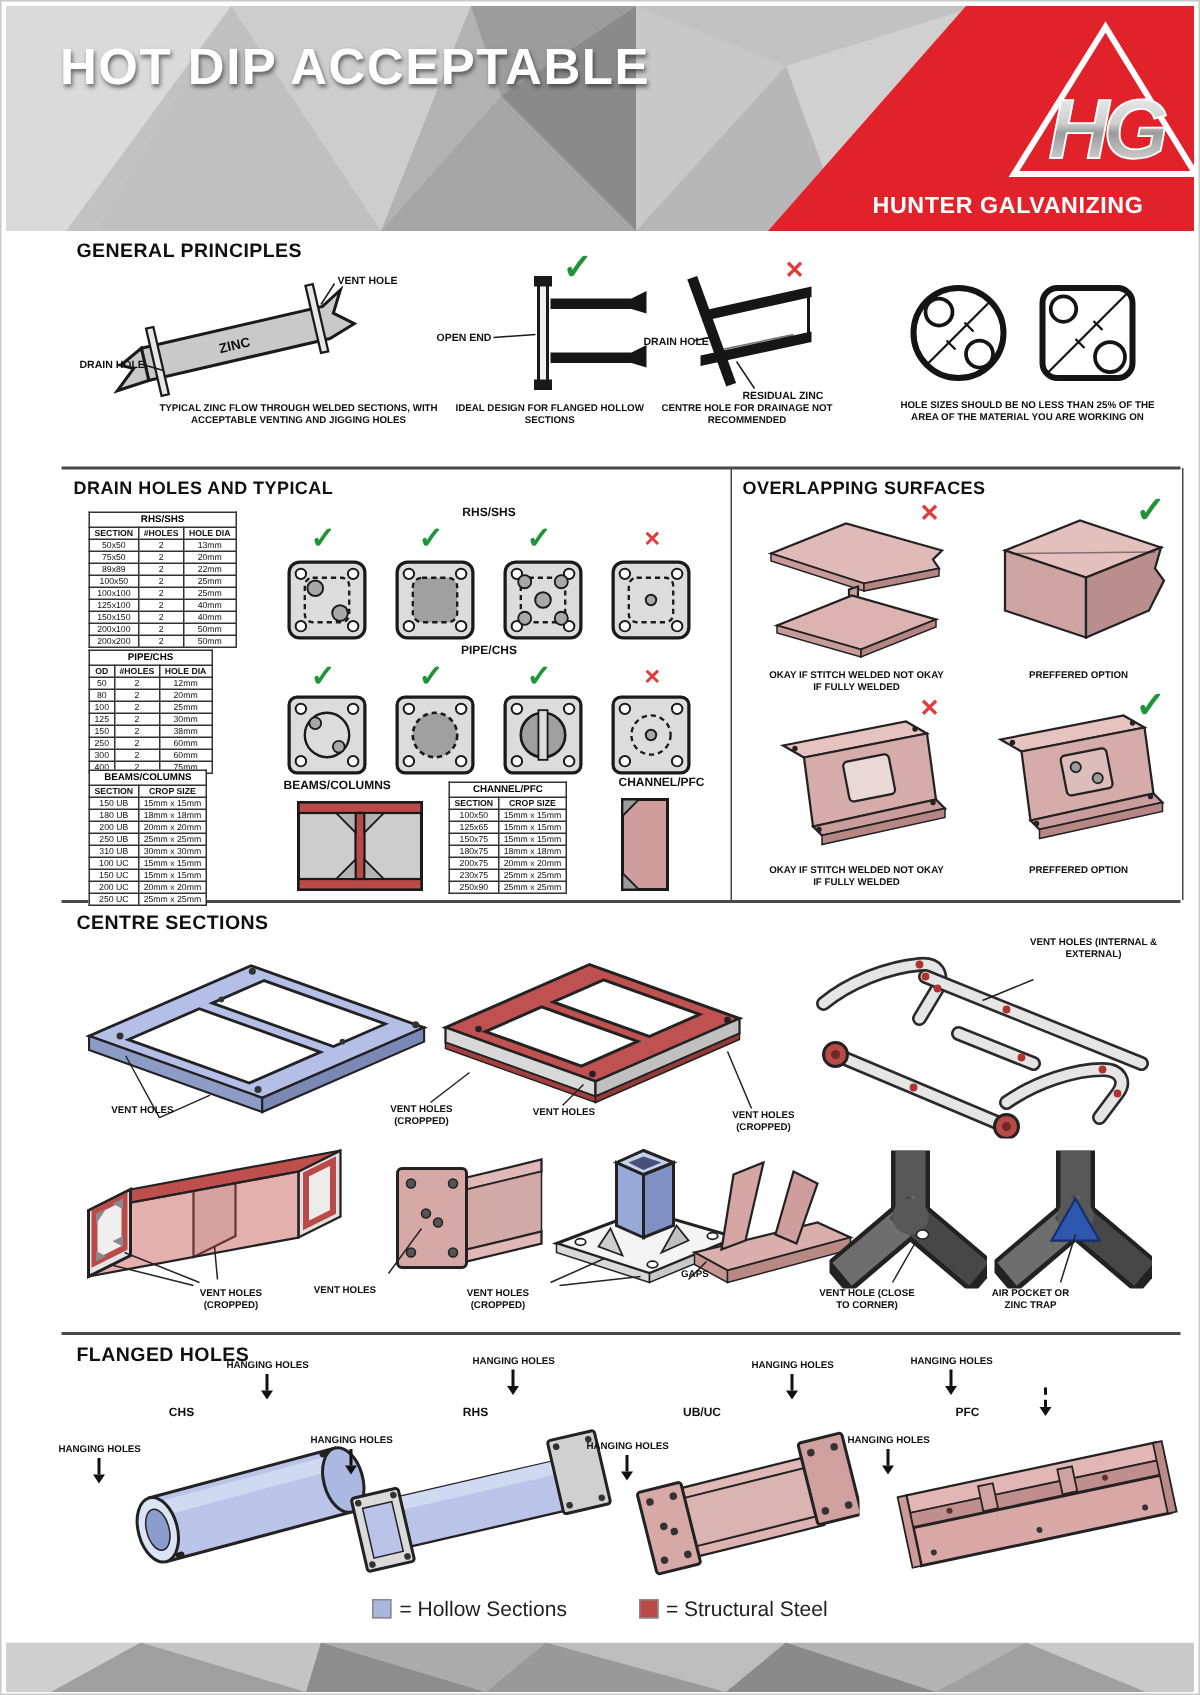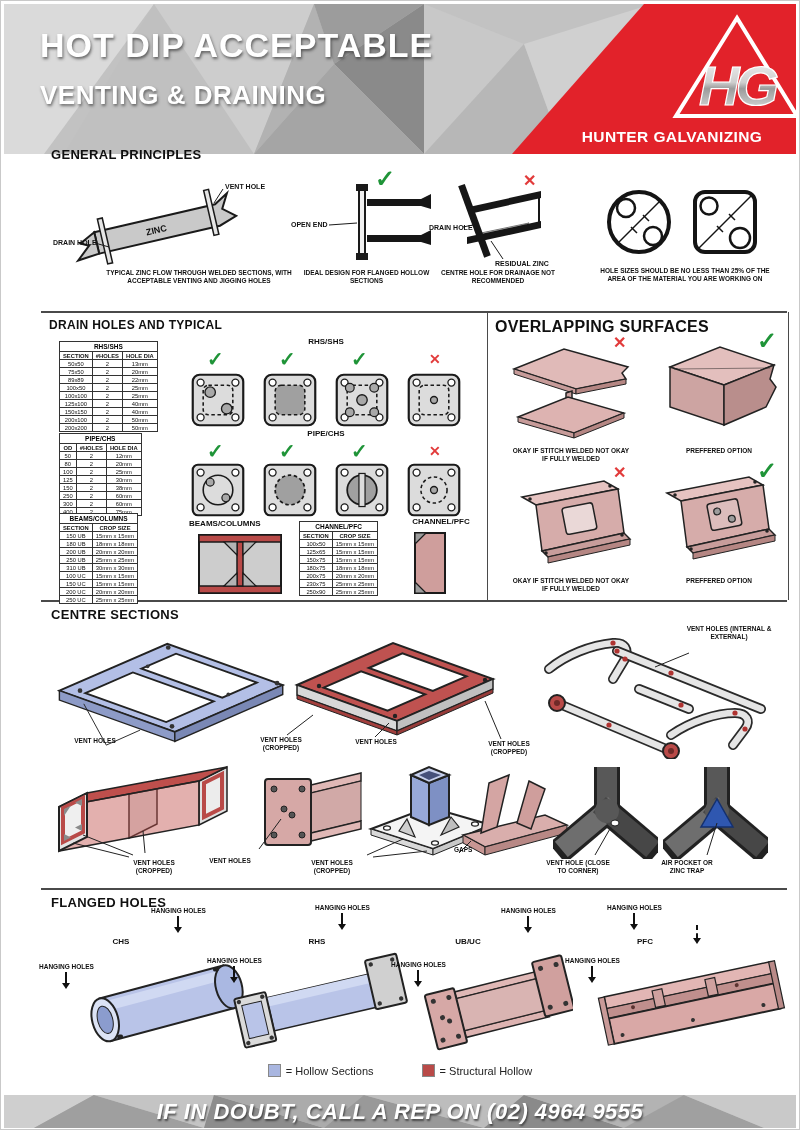--- a/index.html
+++ b/index.html
@@ -24,21 +24,21 @@
   table.spec{border-collapse:collapse;background:#fff;}
   table.spec th{border:1px solid #333;font-size:6.5px;font-weight:bold;padding:1px 2px;text-align:center;}
   table.spec td{border:1px solid #333;font-size:5.8px;padding:0.5px 3px;text-align:center;color:#111;}
   
   .harrow{position:absolute;display:flex;flex-direction:column;align-items:center;}
   .harrow .hl{font-size:6.5px;font-weight:bold;color:#101010;white-space:nowrap;}
   .harrow .dash{width:0;border-left:2px dashed #111;height:11px;margin-top:2px;}
   .harrow .head{width:0;height:0;border-left:4px solid transparent;border-right:4px solid transparent;border-top:6px solid #111;}
   
   .legend{position:absolute;left:0;right:0;top:1063px;display:flex;justify-content:center;gap:48px;align-items:center;}
-  .legend .item{display:flex;align-items:center;gap:5px;font-size:11px;color:#222;}
+  .legend .item{display:flex;align-items:center;gap:5px;font-size:14px;color:#222;}
   .legend .sw{width:11px;height:11px;border:1px solid #888;}
   
   .ftr{position:absolute;left:3px;right:3px;top:1094px;height:33px;overflow:hidden;}
   .ftr-text{position:absolute;left:0;right:0;top:4px;text-align:center;color:#fff;font-size:22px;font-weight:bold;font-style:italic;letter-spacing:.5px;text-shadow:1px 2px 2px rgba(40,40,40,.7);}
 </style>
 </head>
 <body>
 
 <div class="page">
 
@@ -64,25 +64,24 @@
           <stop offset=".55" stop-color="#9b9b9b"></stop>
           <stop offset="1" stop-color="#e9e9e9"></stop>
         </linearGradient>
       </defs>
       <path d="M733,14 L672,112 L793,112 Z" fill="#e2222a" stroke="#ffffff" stroke-width="4"></path>
       <text x="733" y="101" text-anchor="middle" font-size="56" font-weight="bold" font-style="italic" fill="url(#silver)" stroke="#ffffff" stroke-width="1.2" letter-spacing="-4">HG</text>
       <text x="668" y="138" text-anchor="middle" font-size="15.5" font-weight="bold" fill="#ffffff" letter-spacing=".4">HUNTER GALVANIZING</text>
     </svg>
     <div class="hdr-title">HOT DIP ACCEPTABLE</div>
     <div class="hdr-sub">
-      <div>VENTING &amp; DRAINING</div>
     </div>
   </div>
 
-  <div class="sec-h" style="left:50px;top:146px;">GENERAL PRINCIPLES</div>
+  <div class="sec-h" style="left:50px;top:158px;">GENERAL PRINCIPLES</div>
 
   <svg class="abs" style="left:50px;top:176px;" width="238" height="90" viewBox="0 0 238 90">
     <g transform="rotate(-13 119 50)">
       <path d="M44,38 L168,38 L182,30 L174,44 L186,54 L168,60 L44,60 Z" fill="#c9c9c9" stroke="#1a1a1a" stroke-width="2"></path>
       <path d="M44,38 L28,46 L36,50 L22,62 L44,60 Z" fill="#c9c9c9" stroke="#1a1a1a" stroke-width="2"></path>
       <rect x="50" y="26" width="5" height="46" fill="#e6e6e6" stroke="#1a1a1a" stroke-width="1.5"></rect>
       <rect x="160" y="22" width="5" height="46" fill="#e6e6e6" stroke="#1a1a1a" stroke-width="1.5"></rect>
       <text x="105" y="53" font-size="9" font-weight="bold" text-anchor="middle" fill="#111">ZINC</text>
     </g>
     <line x1="172" y1="12" x2="163" y2="26" stroke="#1a1a1a" stroke-width="1"></line>
@@ -452,21 +451,21 @@
       </tbody>
   </table>
 
   <div class="sub-h" style="left:395px;top:516px;width:90px;">CHANNEL/PFC</div>
   <svg class="abs" style="left:412px;top:530px;" width="34" height="64" viewBox="0 0 34 64">
     <rect x="2" y="2" width="30" height="60" fill="#cf9e9c" stroke="#1a1a1a" stroke-width="2"></rect>
     <path d="M2,2 L13,2 L2,13 Z" fill="#9c9c9c" stroke="#1a1a1a" stroke-width="1.2"></path>
     <path d="M2,62 L2,51 L13,62 Z" fill="#9c9c9c" stroke="#1a1a1a" stroke-width="1.2"></path>
   </svg>
 
-  <div class="sec-h" style="left:494px;top:317px;font-size:16px;">OVERLAPPING SURFACES</div>
+  <div class="sec-h" style="left:494px;top:317px;font-size:12px;">OVERLAPPING SURFACES</div>
 
   <svg class="abs" style="left:505px;top:340px;" width="130" height="102" viewBox="0 0 130 102">
     <path d="M8,28 L58,8 L122,26 L116,32 L120,38 L70,48 Z" fill="#e0bab8" stroke="#222" stroke-width="1.5"></path>
     <path d="M8,28 L8,33 L70,53 L70,48 Z" fill="#c79b99" stroke="#222" stroke-width="1"></path>
     <path d="M70,48 L120,38 L120,43 L70,53 Z" fill="#b58683" stroke="#222" stroke-width="1"></path>
     <path d="M60,52 L66,50 L66,80 L60,82 Z" fill="#caa19f" stroke="#222" stroke-width="1.5"></path>
     <path d="M12,76 L62,56 L118,72 L68,92 Z" fill="#ddb3b1" stroke="#222" stroke-width="1.5"></path>
     <path d="M12,76 L12,81 L68,97 L68,92 Z" fill="#c79b99" stroke="#222" stroke-width="1"></path>
     <path d="M68,92 L118,72 L118,77 L68,97 Z" fill="#b58683" stroke="#222" stroke-width="1"></path>
   </svg>
@@ -792,35 +791,34 @@
     </g>
   </svg>
 
   <div class="legend">
     <div class="item">
       <span class="sw" style="background:#a9b6e0;"></span>
       <span>= Hollow Sections</span>
     </div>
     <div class="item">
       <span class="sw" style="background:#b94a48;"></span>
-      <span>= Structural Hollow</span>
+      <span>= Structural Steel</span>
     </div>
   </div>
 
   <div class="ftr">
     <svg width="794" height="33" viewBox="0 0 794 33">
       <rect x="0" y="0" width="794" height="33" fill="#b5b5b5"></rect>
       <polygon points="0,0 90,0 30,33 0,33" fill="#cfcfcf"></polygon>
       <polygon points="90,0 30,33 200,33" fill="#9f9f9f"></polygon>
       <polygon points="90,0 210,0 200,33" fill="#c4c4c4"></polygon>
       <polygon points="210,0 200,33 320,33" fill="#8d8d8d"></polygon>
       <polygon points="210,0 360,0 320,33" fill="#ababab"></polygon>
       <polygon points="360,0 320,33 480,33" fill="#999999"></polygon>
       <polygon points="360,0 520,0 480,33" fill="#bdbdbd"></polygon>
       <polygon points="520,0 480,33 620,33" fill="#8a8a8a"></polygon>
       <polygon points="520,0 680,0 620,33" fill="#b3b3b3"></polygon>
       <polygon points="680,0 620,33 760,33" fill="#a0a0a0"></polygon>
       <polygon points="680,0 794,0 794,33 760,33" fill="#c9c9c9"></polygon>
     </svg>
-    <div class="ftr-text">IF IN DOUBT, CALL A REP ON (02) 4964 9555</div>
   </div>
 
 </div>
 
 </body></html>

